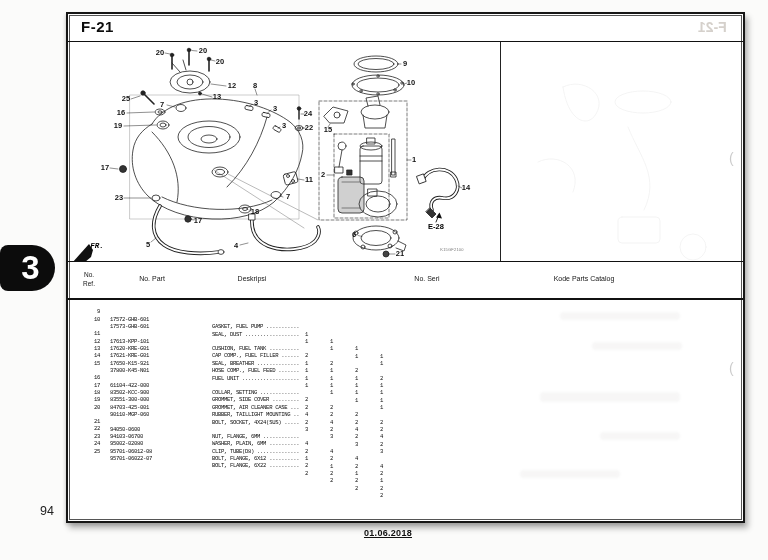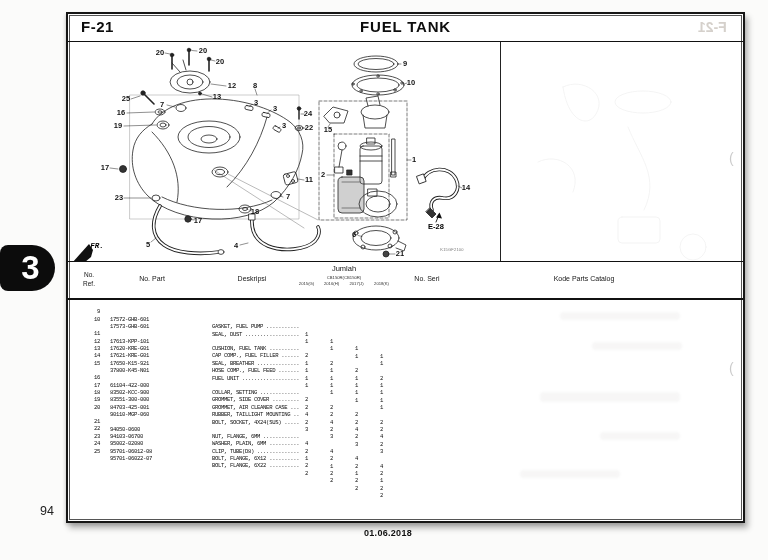--- a/index.html
+++ b/index.html
@@ -39,34 +39,33 @@
   .trow.gap{margin-top:7px;}
   .c-ref{position:absolute;left:8px;width:24px;text-align:right;}
   .c-part{position:absolute;left:42px;}
   .c-desc{position:absolute;left:144px;}
   .c-q{position:absolute;width:25px;text-align:center;}
   .q0{left:226px;}.q1{left:251px;}.q2{left:276px;}.q3{left:301px;}
   
   .tab3{position:absolute;left:0;top:245px;width:55px;height:46px;background:#0c0c0c;border-radius:8px 23px 23px 8px;
         color:#fff;font-weight:bold;font-size:33px;text-align:center;line-height:45px;padding-left:6px;box-sizing:border-box;}
   .pagenum{position:absolute;left:40px;top:504px;font-size:12.5px;color:#222;text-align:center;}
-  .datestamp{position:absolute;left:323px;top:528px;width:130px;text-align:center;font-size:9px;font-weight:bold;letter-spacing:.3px;color:#111;}
+  .datestamp{position:absolute;left:323px;top:528px;width:130px;text-align:center;font-size:9px;font-weight:bold;letter-spacing:.3px;color:#111;text-decoration:underline;}
   
   .ghost-paren{position:absolute;font-size:14px;color:#8d8d8d;opacity:.45;}
   .smudge{position:absolute;background:#9a9390;opacity:.07;filter:blur(1.2px);border-radius:3px;}
 </style>
 </head>
 <body>
 
 <div class="page">
   <div class="inner-frame"></div>
 
   <div class="hdr">
     <span class="sec-code">F-21</span>
-    <span class="pg-title">FUEL TANK</span>
     <span class="ghost-code">F-21</span>
   </div>
 
   <div class="diag">
     <svg width="679" height="219" viewBox="0 0 679 219">
       <g stroke="#222" fill="none" stroke-width="0.8" stroke-linecap="round" stroke-linejoin="round">
 
         <rect x="62" y="53" width="169" height="124" stroke="#999" stroke-width="0.5"></rect>
         <line x1="187" y1="47" x2="189" y2="53" stroke-width="0.5"></line>
 
@@ -265,30 +264,20 @@
     <div class="divider"></div>
   </div>
 
   <div class="thead">
     <div class="h-ref">
       <div>No.</div>
       <div>Ref.</div>
     </div>
     <div class="h-part">No. Part</div>
     <div class="h-desc">Deskripsi</div>
-    <div class="h-jumlah">
-      <div class="jl1">Jumlah</div>
-      <div class="jl2">CB150R(CB150R)</div>
-      <div class="h-years">
-        <span>2015(G)</span>
-        <span>2016(H)</span>
-        <span>2017(J)</span>
-        <span>2018(K)</span>
-      </div>
-    </div>
     <div class="h-seri">No. Seri</div>
     <div class="h-kode">Kode Parts Catalog</div>
   </div>
 
   <div class="tbody">
 
   <div class="trow" style="display: block;">
       <span class="c-ref">9</span>
       <span class="c-part">17572-GHB-601</span>
       <span class="c-desc">GASKET, FUEL PUMP ...........</span>

